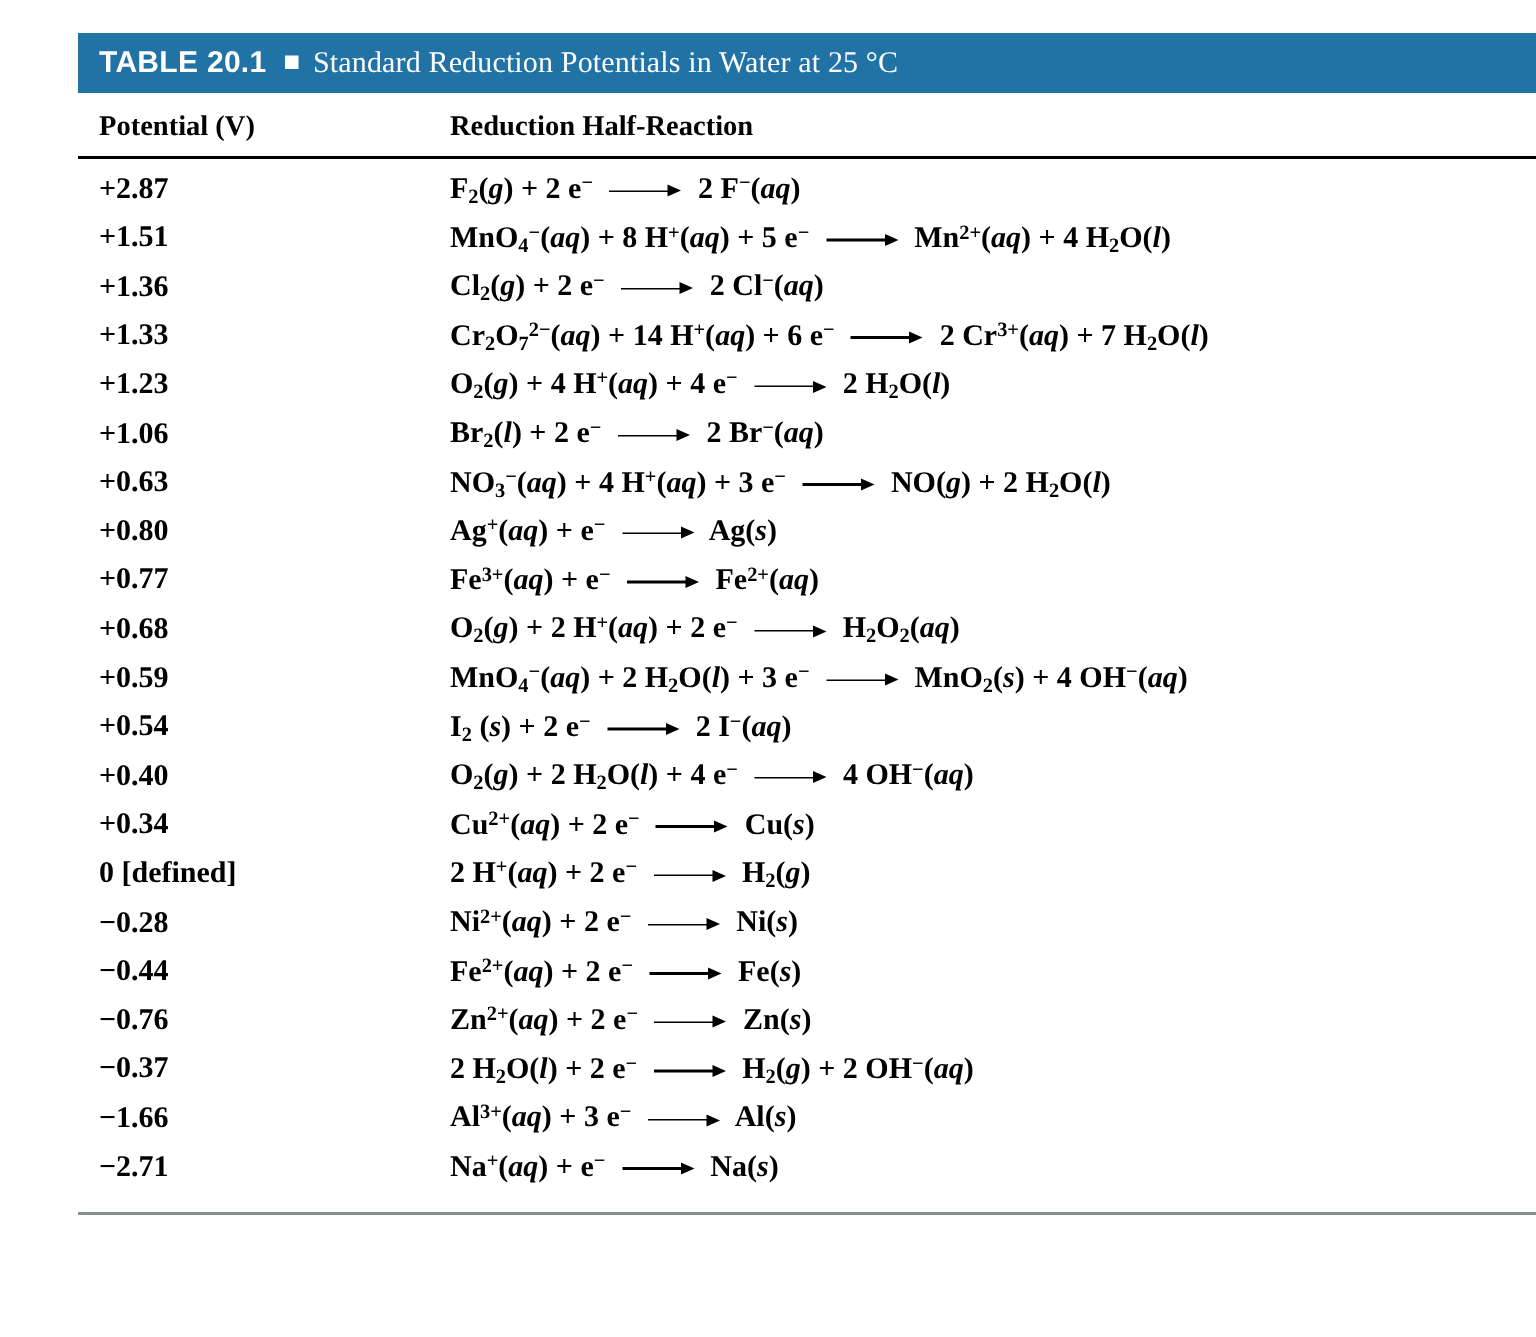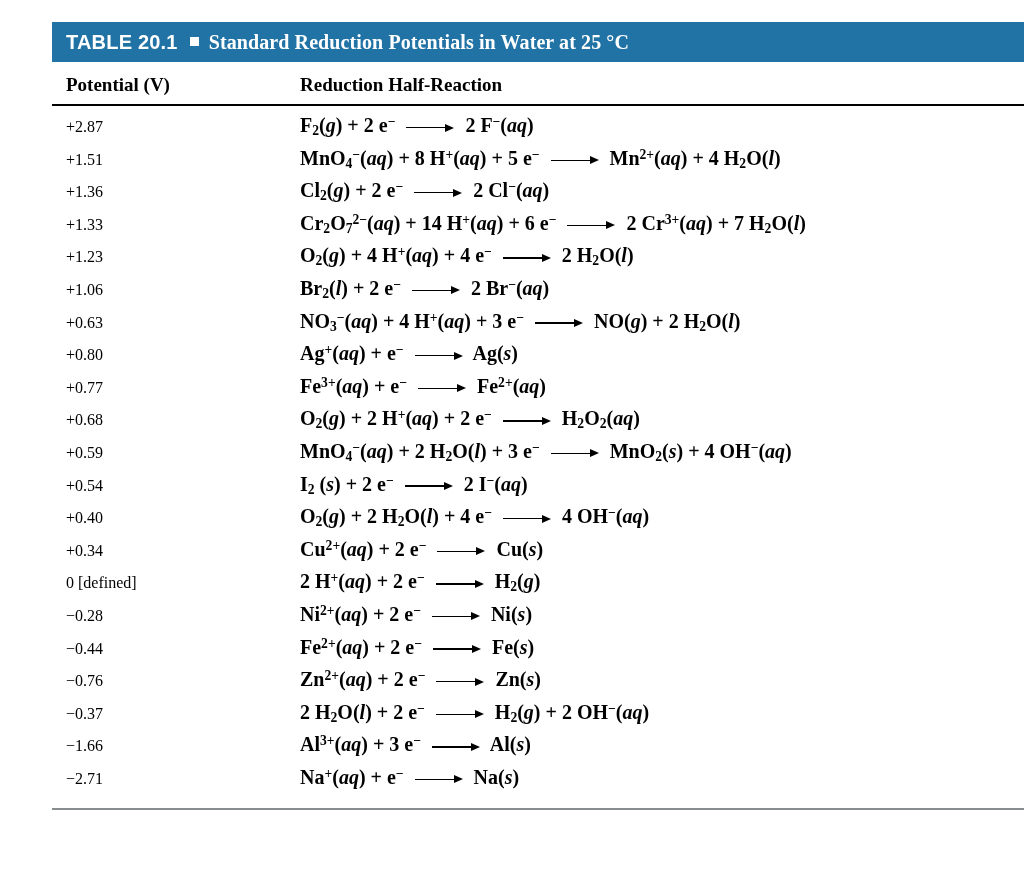--- a/index.html
+++ b/index.html
@@ -47,21 +47,21 @@
   }
   .header-bullet {
     display: inline-block;
     width: 9px;
     height: 9px;
     background: #ffffff;
     margin: 0 10px 2px 12px;
   }
   .table-title {
     font-family: "Liberation Serif", serif;
-    font-weight: bold;
+    font-weight: normal;
     font-size: 20px;
     letter-spacing: 0.1px;
   }
   
   .col-head-row {
     display: flex;
     border-bottom: 2px solid #000000;
     padding: 12px 0 8px 0;
   }
   .col-head {
@@ -85,22 +85,23 @@
   }
   .row {
     display: flex;
     align-items: baseline;
     height: 32.6px;
   }
   .cell-potential {
     width: 240px;
     padding-left: 14px;
     box-sizing: border-box;
-    font-size: 16px;
+    font-size: 20px;
     white-space: nowrap;
+    font-weight: bold;
   }
   .cell-reaction {
     flex: 1;
     padding-left: 8px;
     box-sizing: border-box;
     font-size: 20px;
     white-space: nowrap;
     font-weight: bold;
   }
   

